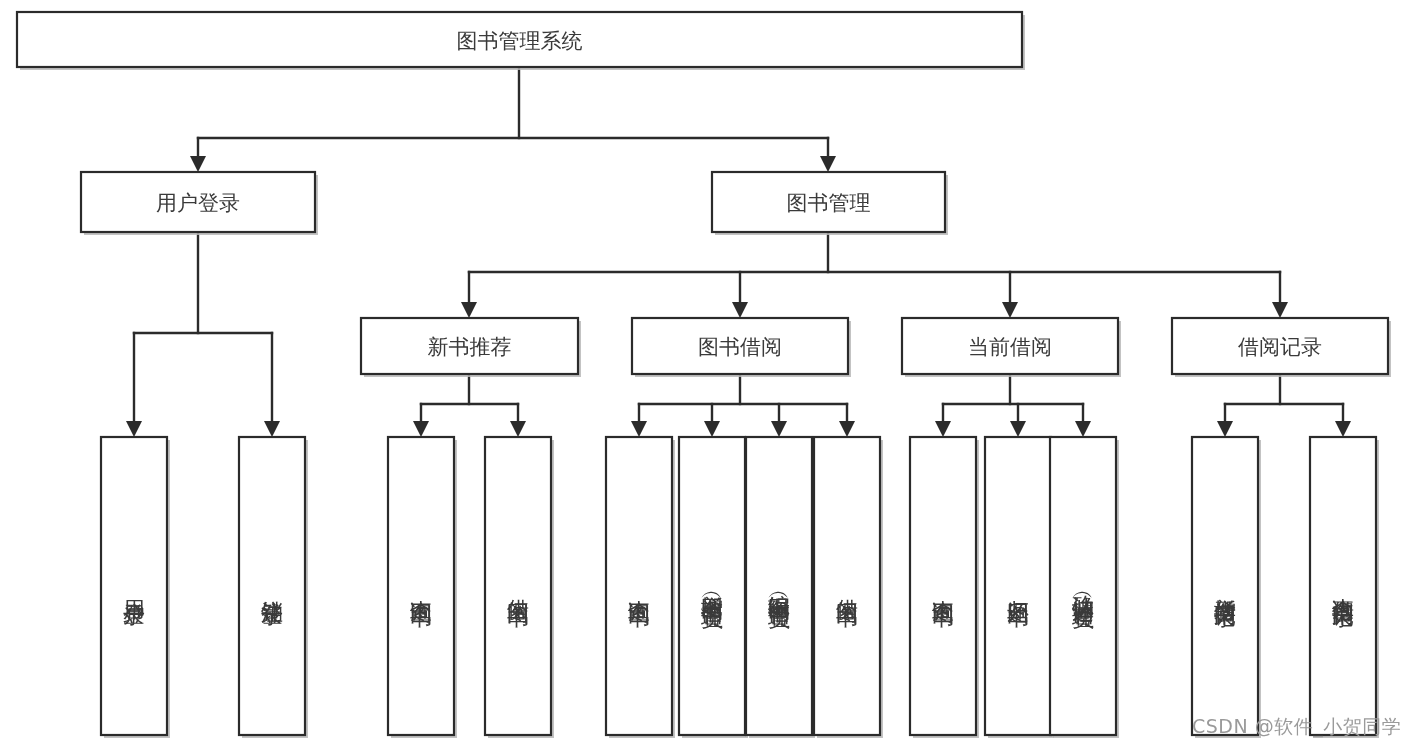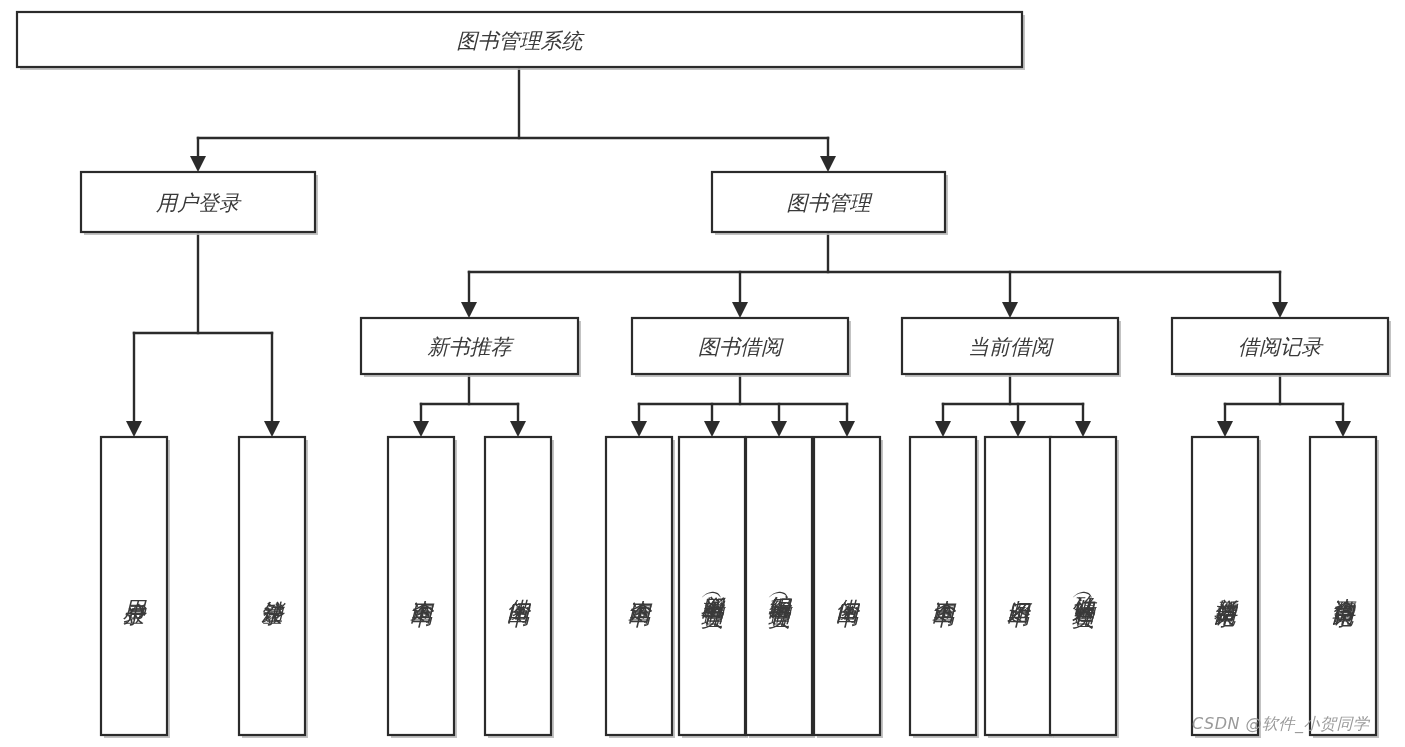--- a/index.html
+++ b/index.html
@@ -11,21 +11,20 @@
     width: 1405px;
     height: 747px;
     font-family: "DejaVu Sans", "Liberation Sans", sans-serif;
     overflow: hidden;
   }
   #diagram-root {
     position: relative;
     width: 1405px;
     height: 747px;
     background: #ffffff;
-    font-style: italic;
   }
   svg#flow-svg {
     position: absolute;
     left: 0;
     top: 0;
     width: 1405px;
     height: 747px;
     display: block;
   }
   .node-box {
@@ -65,21 +64,21 @@
     font-size: 22px;
     line-height: 1.08;
     letter-spacing: 2px;
     white-space: nowrap;
     pointer-events: none;
   }
   #watermark {
     position: absolute;
     color: #9a9a9a;
     font-family: "DejaVu Sans", "Liberation Sans", sans-serif;
-    font-size: 16px;
+    font-size: 19px;
     letter-spacing: 0.5px;
     white-space: nowrap;
   }
 </style>
 </head>
 <body>
 
 <div id="diagram-root">
   <svg id="flow-svg" viewBox="0 0 1405 747" xmlns="http://www.w3.org/2000/svg">
     <g id="connector-layer">

